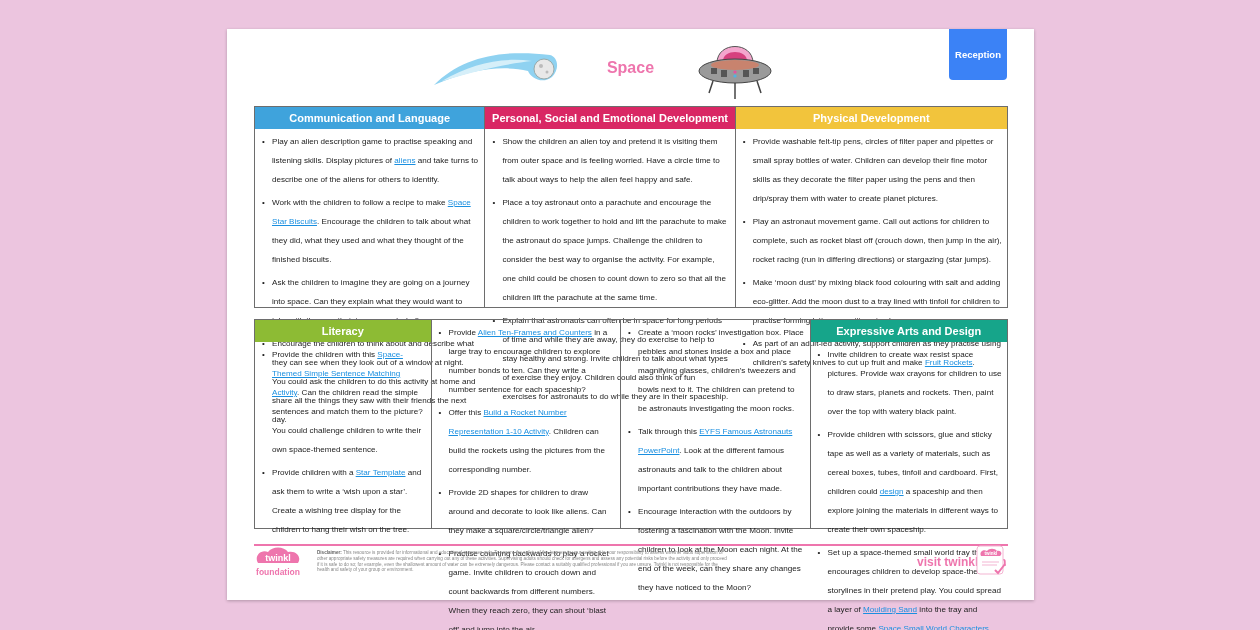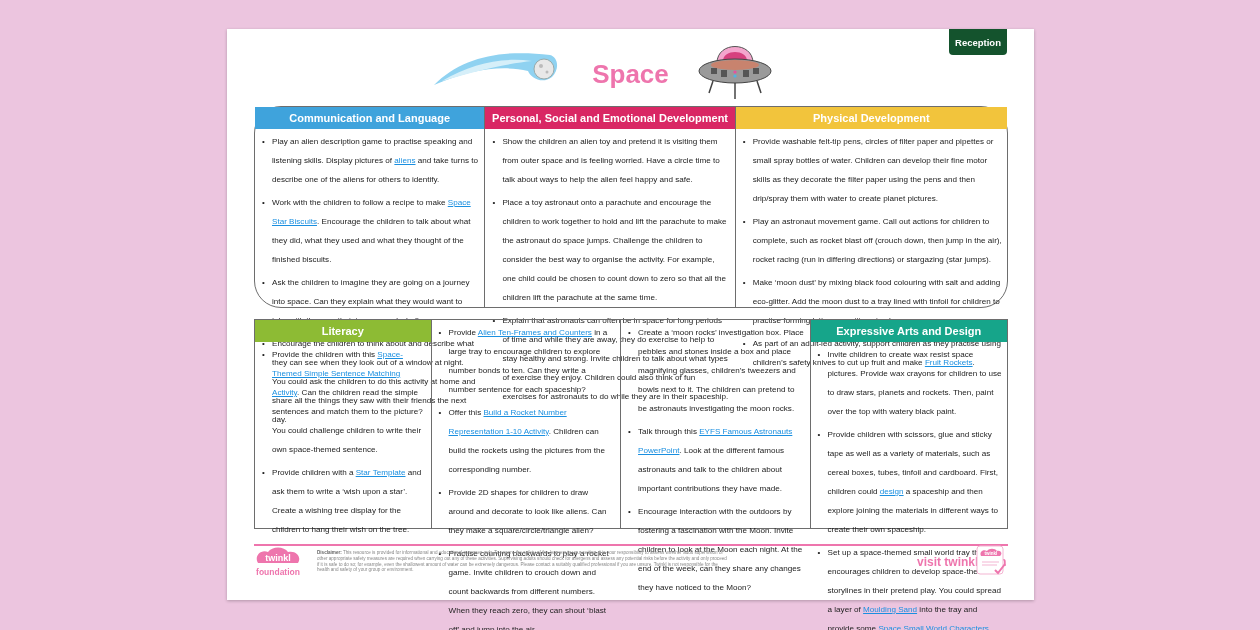--- a/index.html
+++ b/index.html
@@ -3,36 +3,36 @@
 <meta charset="utf-8">
 <style>
   * { box-sizing: border-box; margin: 0; padding: 0; }
   html, body { width: 1260px; height: 630px; overflow: hidden; }
   body { background: #ecc5df; font-family: "Liberation Sans", sans-serif; position: relative; }
   .page {
     position: absolute; left: 227px; top: 29px; width: 807px; height: 571px;
     background: #fff; box-shadow: 0 1px 3px rgba(0,0,0,0.25);
   }
   .badge {
-    position: absolute; right: 27px; top: 0; width: 58px; height: 26px;
-    background: #14532d; color: #fff; font-weight: bold; font-size: 9.5px;
+    position: absolute; right: 27px; top: 0; width: 58px; height: 51px;
+    background: #3b82f6; color: #fff; font-weight: bold; font-size: 9.5px;
     display: flex; align-items: center; justify-content: center;
     border-radius: 0 0 4px 4px;
   }
   .title {
     position: absolute; left: 0; right: 0; top: 30px; text-align: center;
-    color: #ee75ad; font-weight: bold; font-size: 26px;
+    color: #ee75ad; font-weight: bold; font-size: 16px;
   }
   .comet { position: absolute; left: 205px; top: 18px; }
   .ufo { position: absolute; left: 470px; top: 8px; }
   .grid {
     position: absolute; left: 27px; width: 754px; display: flex;
     border: 1px solid #6d6d6d;
   }
-  .row1 { top: 77px; height: 202px; border-radius: 27px; }
+  .row1 { top: 77px; height: 202px; }
   .row2 { top: 290px; height: 210px; }
   .col { border-right: 1px solid #6d6d6d; display: flex; flex-direction: column; }
   .col:last-child { border-right: none; }
   .col-head {
     height: 22px; color: #fff; font-weight: bold; font-size: 11px;
     display: flex; align-items: center; justify-content: center; flex-shrink: 0;
   }
   .col-body { padding: 3px 5px 0 5px; }
   ul { list-style: none; }
   li {

